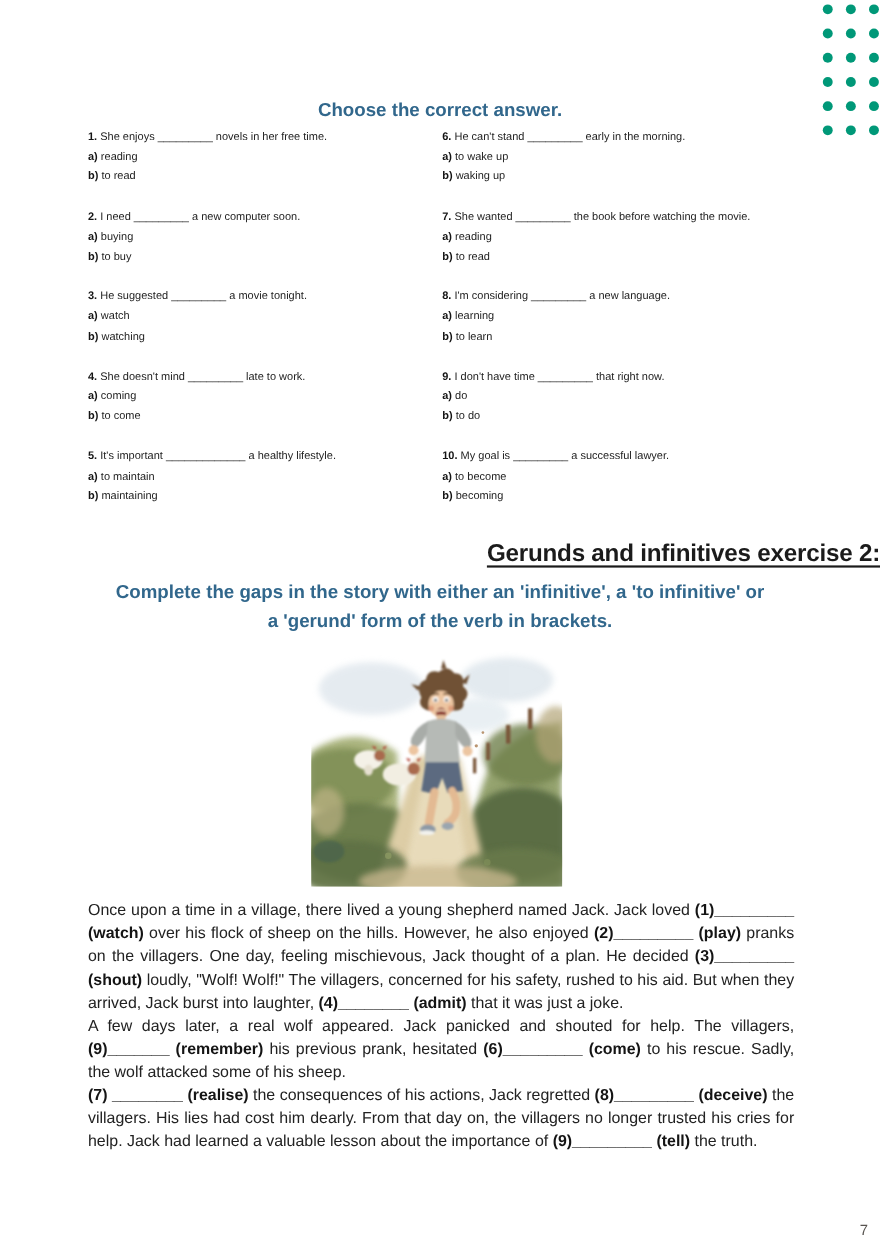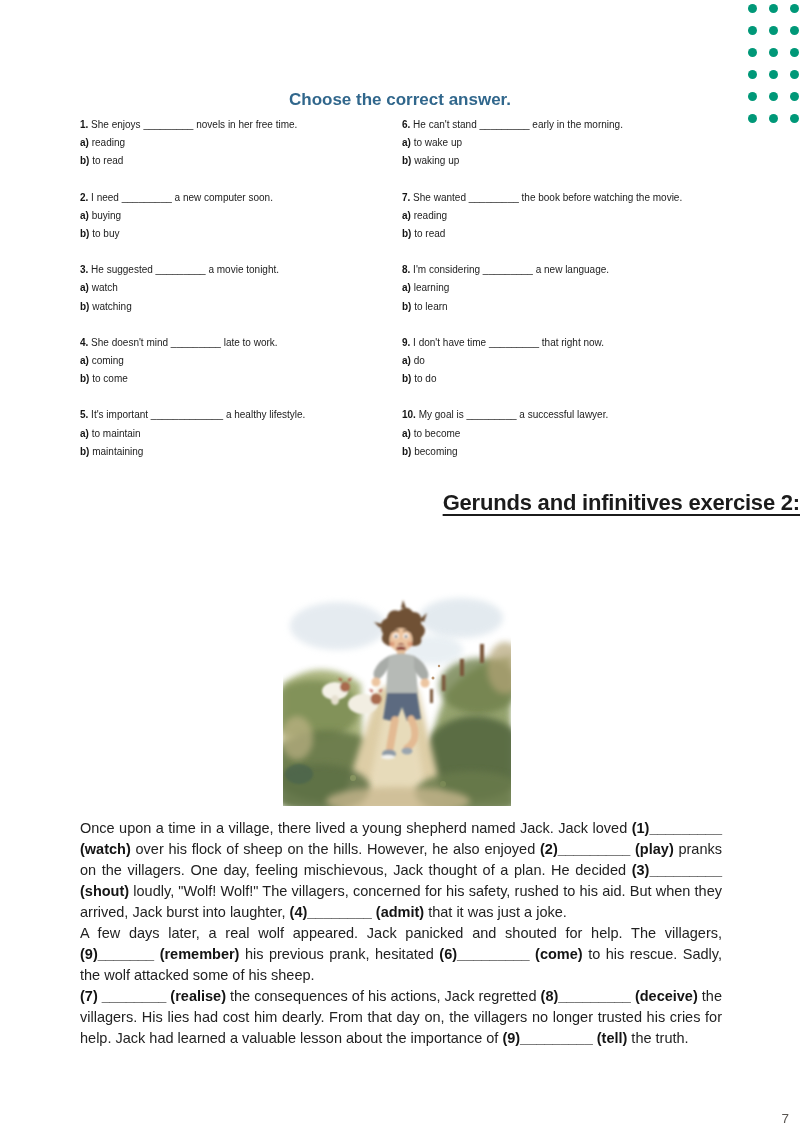--- a/index.html
+++ b/index.html
@@ -134,20 +134,21 @@
         </div>
         <div class="q">
           <p><b>10.</b> My goal is _________ a successful lawyer.</p>
           <p><b>a)</b> to become</p>
           <p><b>b)</b> becoming</p>
         </div>
       </div>
   </div>
 
   <h1 class="ex-title ex2-title">Gerunds and infinitives exercise 2:</h1>
+  <h2 class="ex-sub ex2-sub">Complete the gaps in the story with either an 'infinitive', a 'to infinitive' or a 'gerund' form of the verb in brackets.</h2>
 
   <div class="illo" role="img" aria-label="Watercolor illustration of a frightened young shepherd boy running down a grassy hill path, with sheep and fence posts behind him">
     <svg viewBox="0 0 228 218" width="228" height="218">
       <defs>
         <filter id="wc" x="-40%" y="-40%" width="180%" height="180%">
             <feGaussianBlur stdDeviation="3"></feGaussianBlur>
           </filter>
         <filter id="wc2" x="-40%" y="-40%" width="180%" height="180%">
             <feGaussianBlur stdDeviation="1"></feGaussianBlur>
           </filter>

